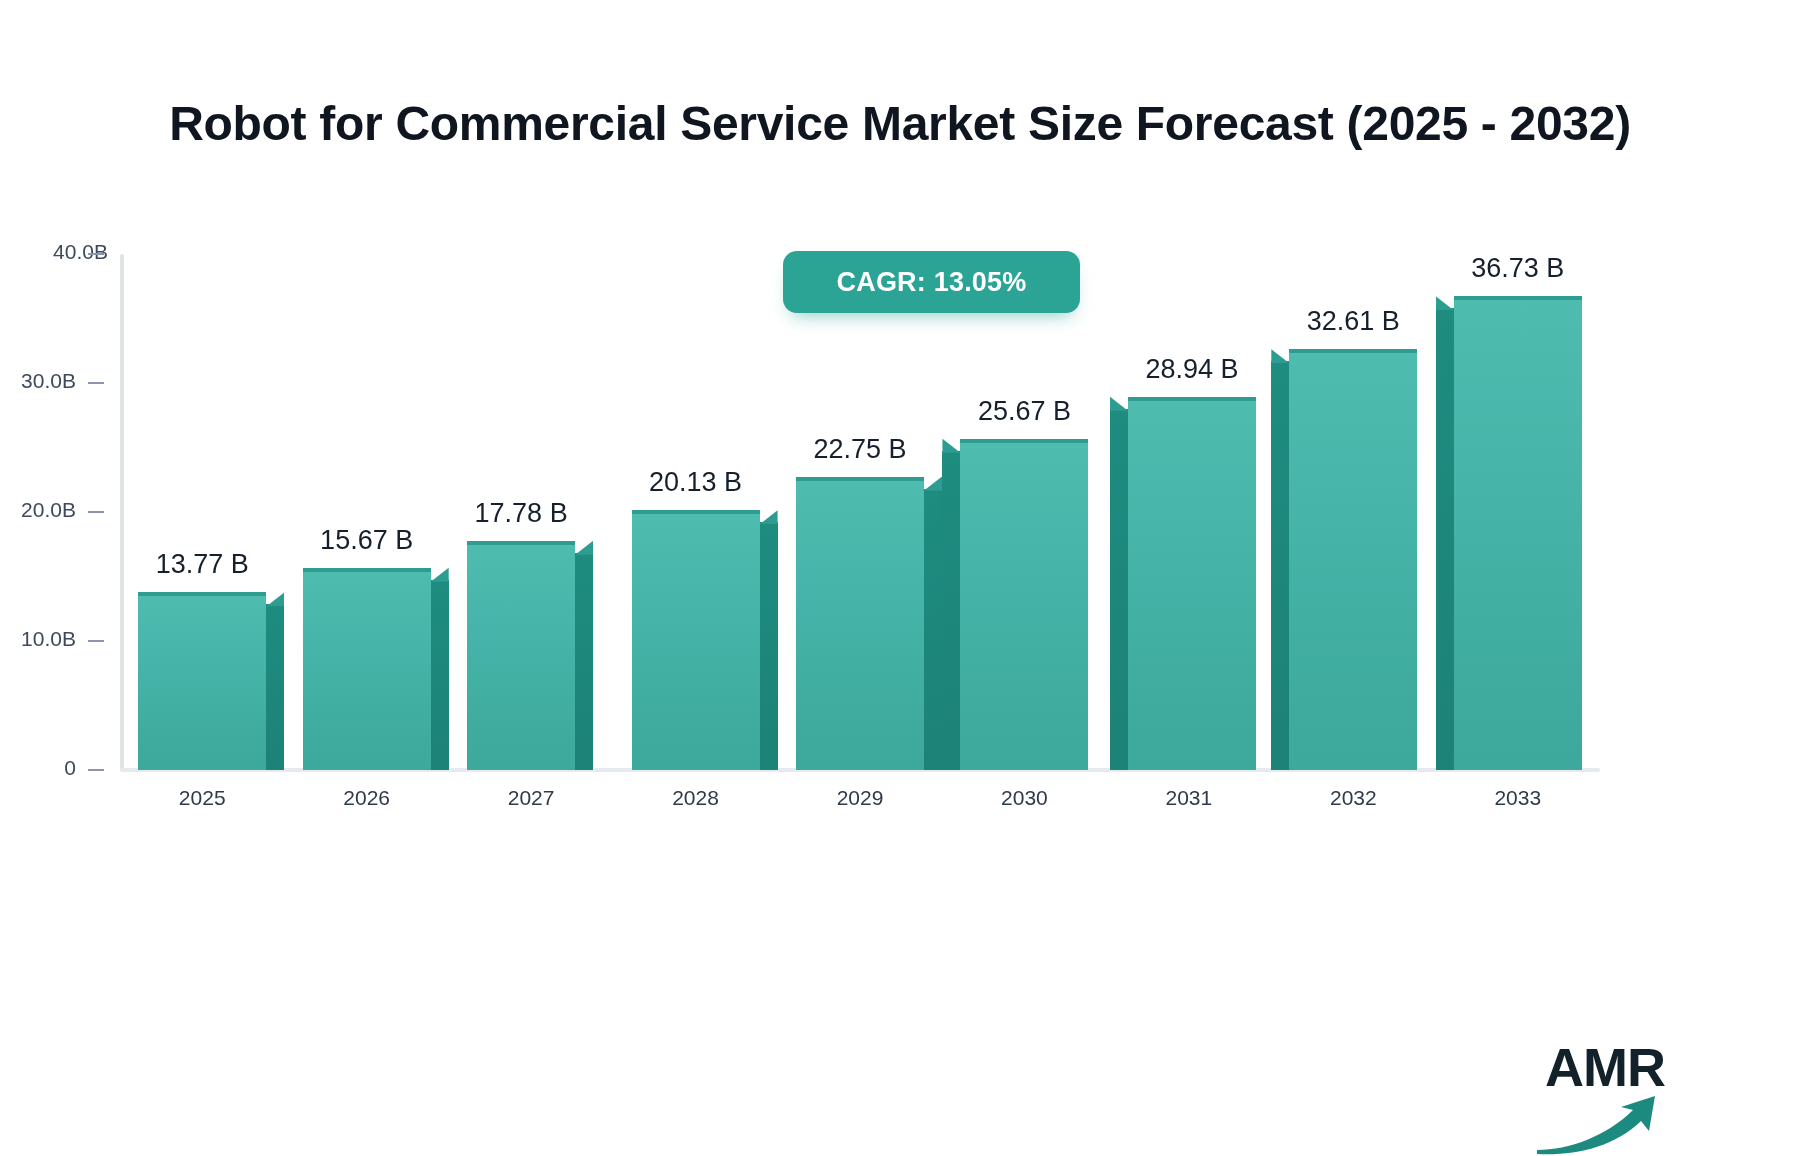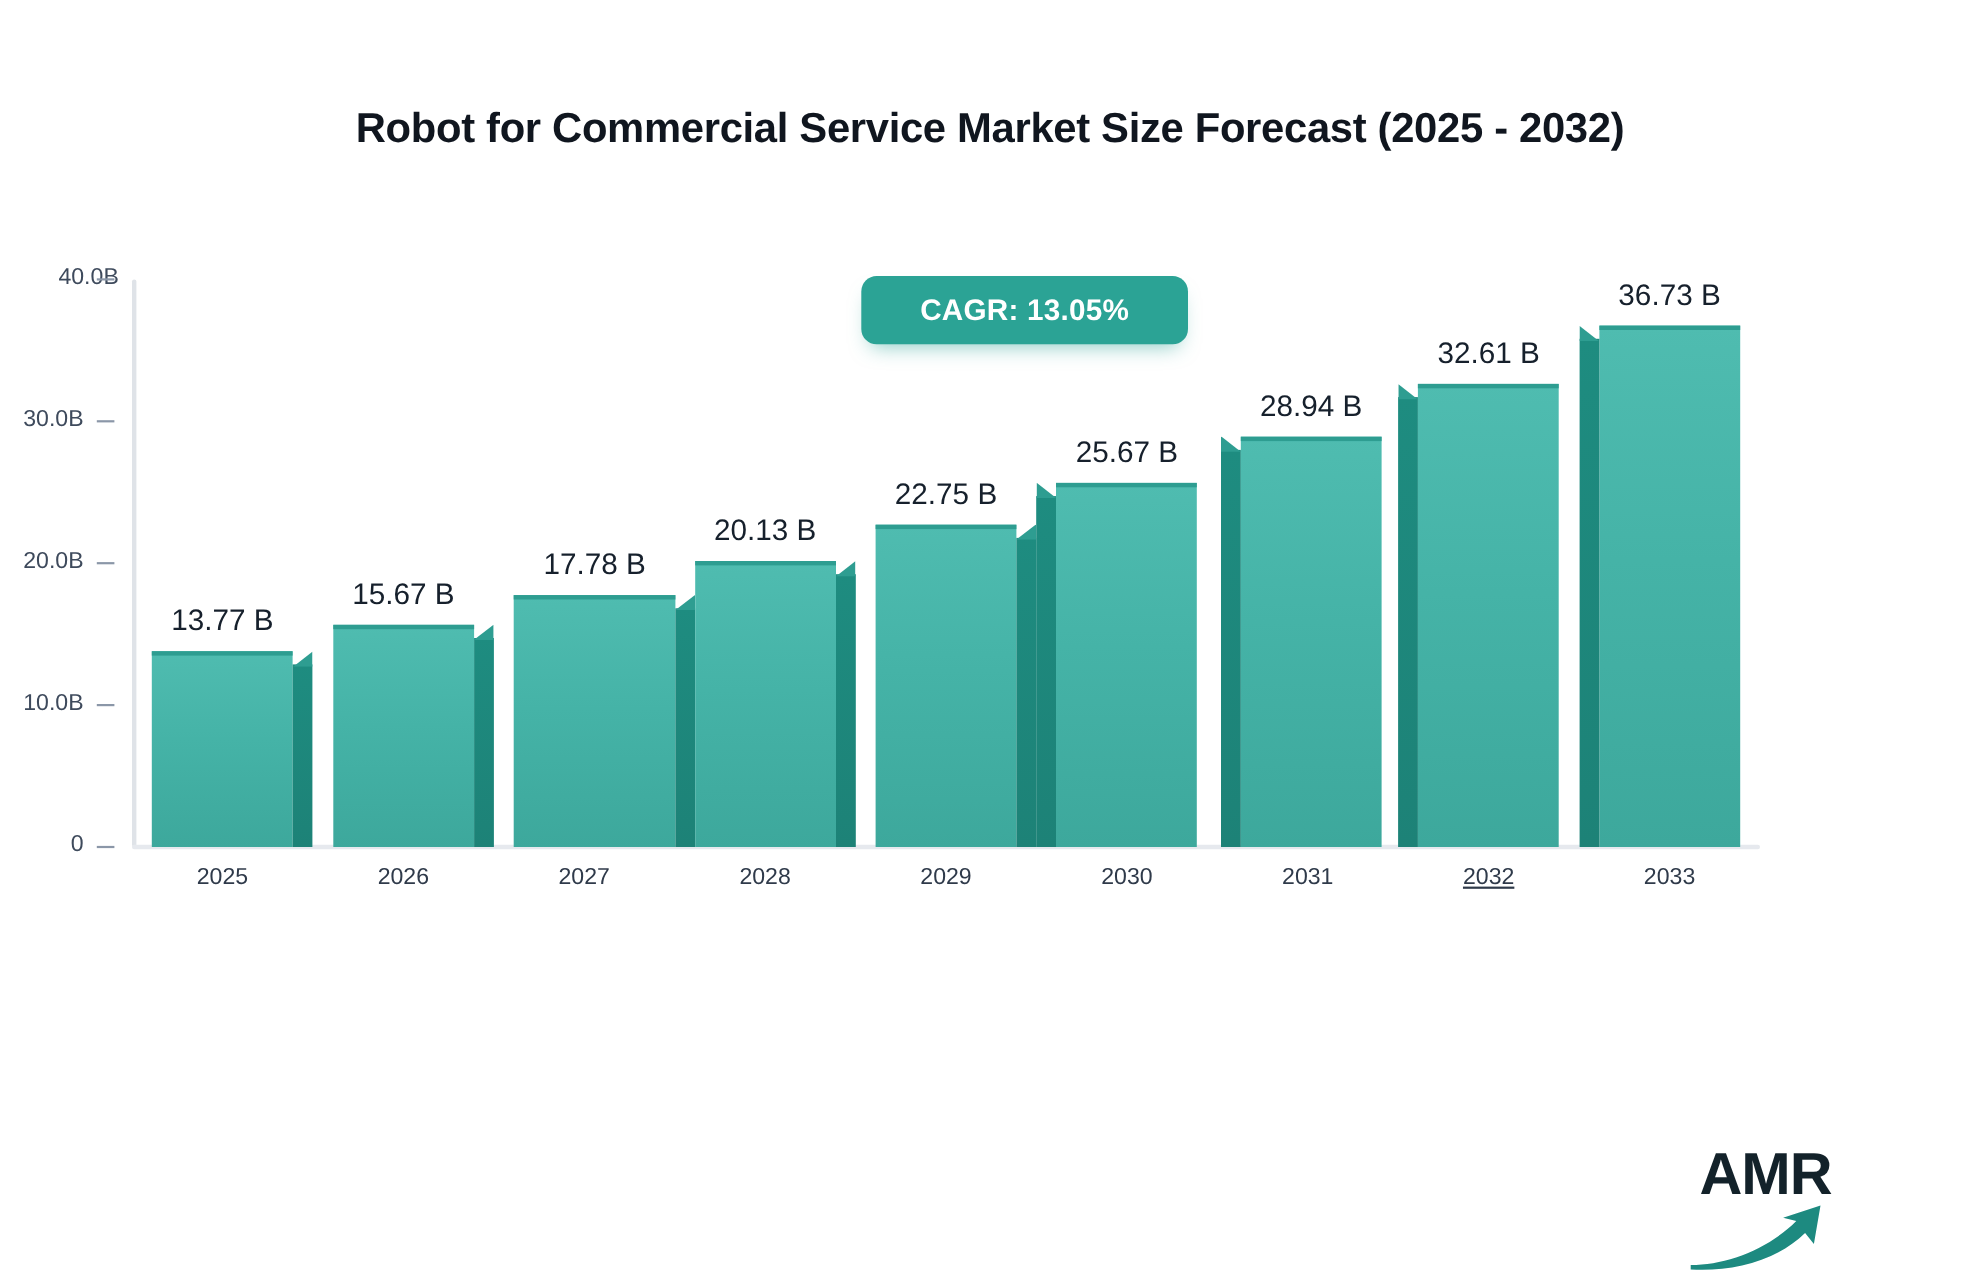--- a/index.html
+++ b/index.html
@@ -24,21 +24,21 @@
 
   
   #title-block {
     position: absolute;
     left: 0;
     right: 0;
     top: 96px;
     text-align: center;
   }
   #chart-title {
-    font-size: 38px;
+    font-size: 48px;
     font-weight: bold;
     letter-spacing: -0.3px;
     color: #10161f;
     line-height: 1.15;
   }
   #chart-subtitle {
     margin-top: 16px;
     font-size: 27px;
     font-weight: normal;
     color: #2b3647;
@@ -228,21 +228,21 @@
           <div class="bar-cap-right" style="bottom: 163.633px;"></div>
           <div class="bar-value">13.77 B</div>
         </div>
         <div class="bar-group" style="left: 302.667px; width: 128px; height: 202.143px; bottom: 386px;">
           <div class="bar-face" style="height: 202.143px;"></div>
           <div class="bar-top" style="bottom: 198.143px;"></div>
           <div class="bar-side right" style="height: 190.143px;"></div>
           <div class="bar-cap-right" style="bottom: 188.143px;"></div>
           <div class="bar-value">15.67 B</div>
         </div>
-        <div class="bar-group" style="left: 467.111px; width: 108px; height: 229.362px; bottom: 386px; padding-left: 39px;">
+        <div class="bar-group" style="left: 467.111px; width: 108px; height: 229.362px; bottom: 386px;">
           <div class="bar-face" style="height: 229.362px;"></div>
           <div class="bar-top" style="bottom: 225.362px;"></div>
           <div class="bar-side right" style="height: 217.362px;"></div>
           <div class="bar-cap-right" style="bottom: 215.362px;"></div>
           <div class="bar-value">17.78 B</div>
         </div>
         <div class="bar-group" style="left: 631.556px; width: 128px; height: 259.677px; bottom: 386px;">
           <div class="bar-face" style="height: 259.677px;"></div>
           <div class="bar-top" style="bottom: 255.677px;"></div>
           <div class="bar-side right" style="height: 247.677px;"></div>
@@ -286,21 +286,21 @@
         </div>
       </div>
     <div id="x-labels">
         <div class="x-label" style="left: 120px; width: 164.444px;">2025</div>
         <div class="x-label" style="left: 284.444px; width: 164.444px;">2026</div>
         <div class="x-label" style="left: 448.889px; width: 164.444px;">2027</div>
         <div class="x-label" style="left: 613.333px; width: 164.444px;">2028</div>
         <div class="x-label" style="left: 777.778px; width: 164.444px;">2029</div>
         <div class="x-label" style="left: 942.222px; width: 164.444px;">2030</div>
         <div class="x-label" style="left: 1106.67px; width: 164.444px;">2031</div>
-        <div class="x-label" style="left: 1271.11px; width: 164.444px; text-decoration: underline;">2032</div>
+        <div class="x-label" style="left: 1271.11px; width: 164.444px;">2032</div>
         <div class="x-label" style="left: 1435.56px; width: 164.444px;">2033</div>
       </div>
   </div>
 
   <div id="amr-logo">
     <span id="amr-text">AMR</span>
     <svg id="amr-arrow" width="130" height="62" viewBox="0 0 130 62">
       <path d="M2 56 C 34 56, 72 42, 98 16 L 86 13 L 120 2 L 114 37 L 106 27 C 78 54, 38 62, 2 60 Z" fill="#1d8a80"></path>
     </svg>
   </div>

